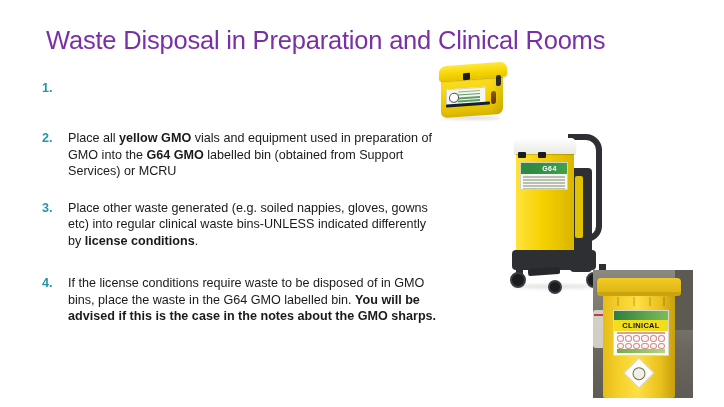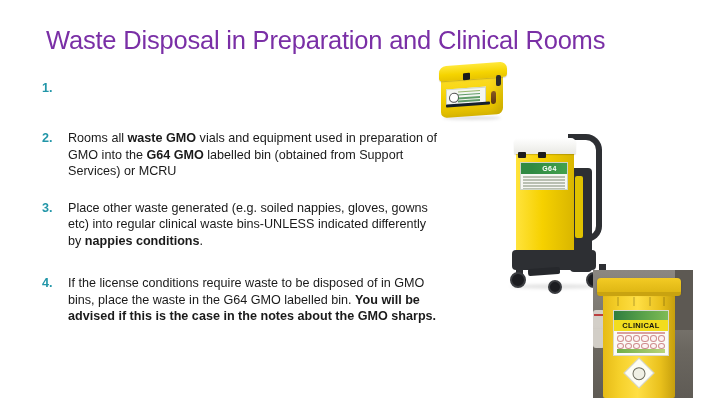--- a/index.html
+++ b/index.html
@@ -234,26 +234,26 @@
   <div class="slide-title">Waste Disposal in Preparation and Clinical Rooms</div>
 
   <div class="body-list">
 
     <div class="li" id="item1">
       <span class="num">1.</span>
     </div>
 
     <div class="li" id="item2">
       <span class="num">2.</span>
-      <span class="txt"><span>Rooms all </span><b>waste GMO</b><span> vials and equipment used in preparation of GMO into the </span><b>G64 GMO</b><span> labelled bin (obtained from Support Services) or MCRU</span></span>
+      <span class="txt"><span>Place all </span><b>yellow GMO</b><span> vials and equipment used in preparation of GMO into the </span><b>G64 GMO</b><span> labelled bin (obtained from Support Services) or MCRU</span></span>
     </div>
 
     <div class="li" id="item3">
       <span class="num">3.</span>
-      <span class="txt"><span>Place other waste generated (e.g. soiled nappies, gloves, gowns etc) into regular clinical waste bins-UNLESS indicated differently by </span><b>nappies conditions</b><span>.</span></span>
+      <span class="txt"><span>Place other waste generated (e.g. soiled nappies, gloves, gowns etc) into regular clinical waste bins-UNLESS indicated differently by </span><b>license conditions</b><span>.</span></span>
     </div>
 
     <div class="li" id="item4">
       <span class="num">4.</span>
       <span class="txt"><span>If the license conditions require waste to be disposed of in GMO bins, place the waste in the G64 GMO labelled bin. </span><b>You will be advised if this is the case in the notes about the GMO sharps.</b></span>
     </div>
 
   </div>
 
   <div class="pic-sharps">

